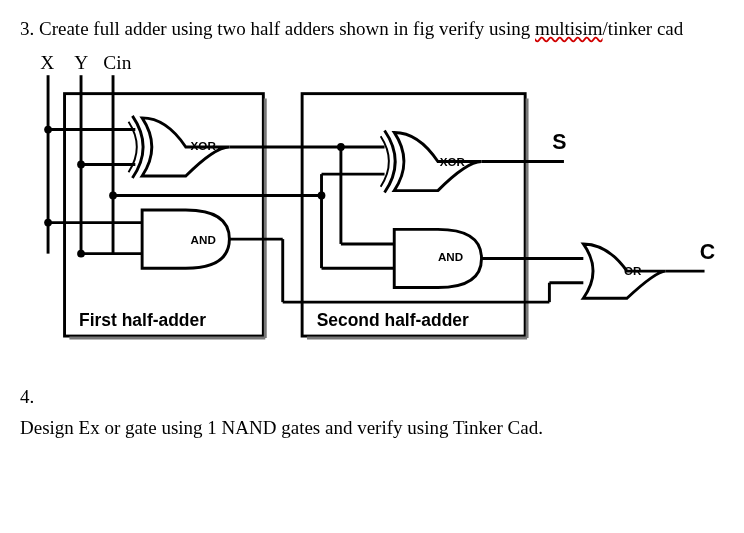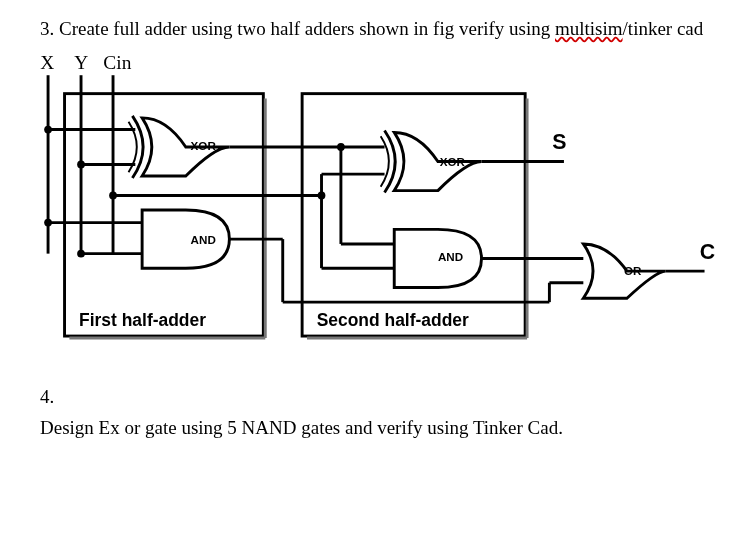--- a/index.html
+++ b/index.html
@@ -5,21 +5,21 @@
   body {
     margin: 0;
     padding: 16px 20px;
     font-family: "Times New Roman", Times, serif;
     font-size: 19px;
     color: #000;
     background: #fff;
     width: 744px;
     box-sizing: border-box;
   }
-  .question-text { line-height: 1.35; margin-bottom: 6px; margin-left: 20px; }
+  .question-text { line-height: 1.35; margin-bottom: 6px; }
   .q-num { display:inline; }
   .underline-spell {
     text-decoration: underline;
     text-decoration-color: #d00000;
     text-decoration-style: wavy;
   }
   .diagram-wrap {
     margin: 8px 0 14px 0;
   }
   svg { display:block; }
@@ -141,13 +141,13 @@
     <text x="622" y="232" class="gate-label">OR</text>
 
     <line x1="665" y1="228" x2="705" y2="228" stroke="#000" stroke-width="3"></line>
     <text x="700" y="216" class="out-label">C</text>
   </svg>
 </div>
 
 <div class="question-text">
   <span class="q-num">4.</span>
 </div>
-<div class="question-text">Design Ex or gate using 5 NAND gates and verify using Tinker Cad.</div>
+<div class="question-text">Design Ex or gate using 1 NAND gates and verify using Tinker Cad.</div>
 
 </body></html>

